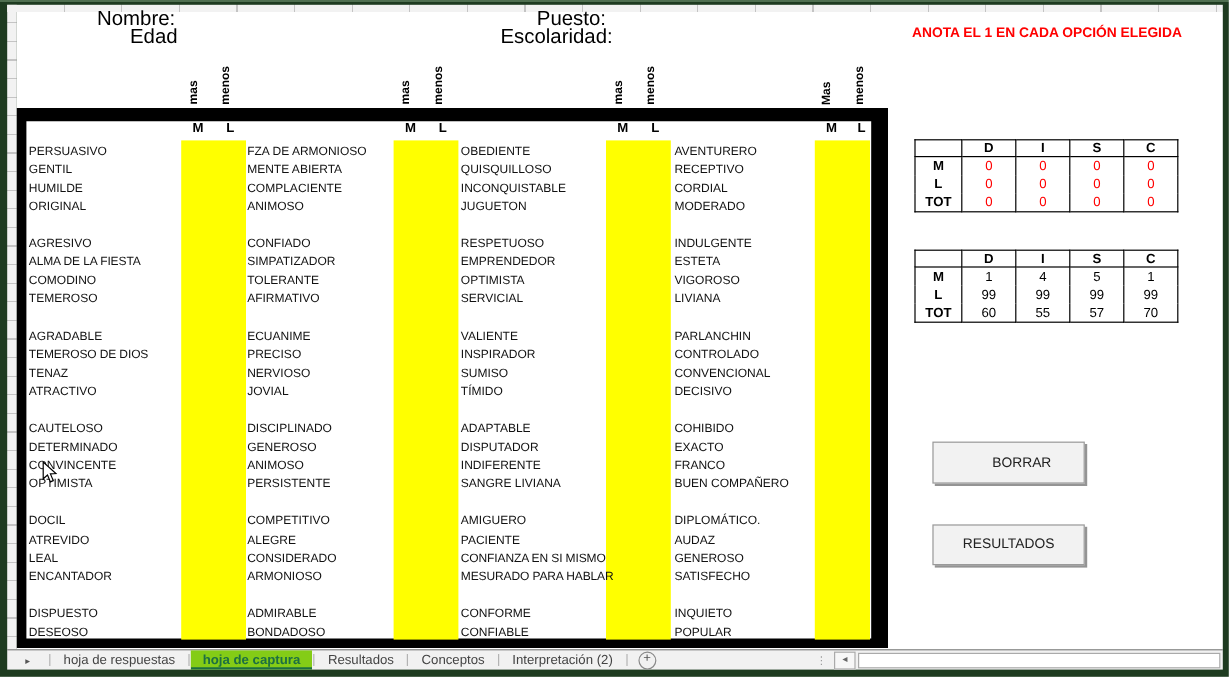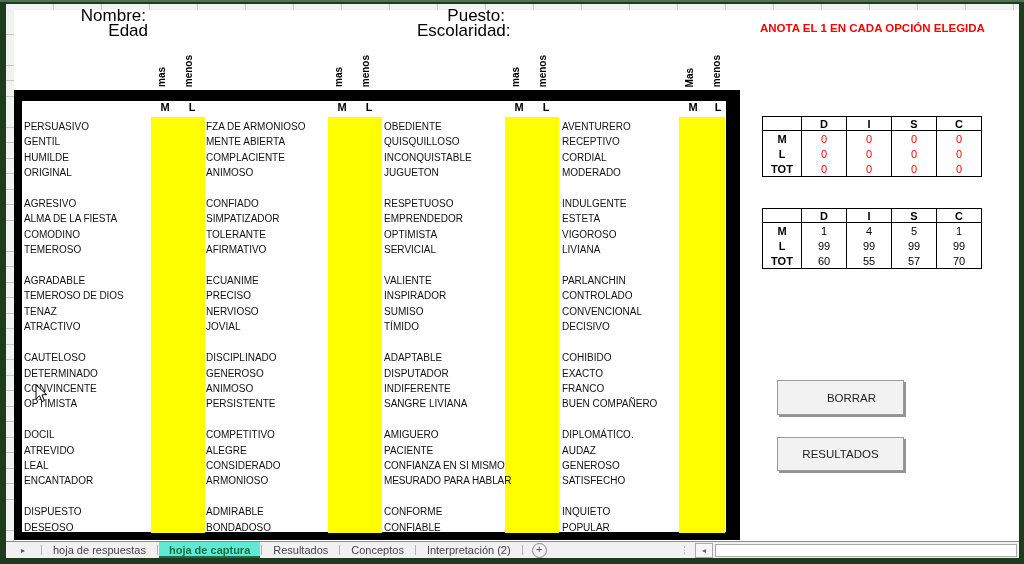--- a/index.html
+++ b/index.html
@@ -46,29 +46,29 @@
   table.score tbody tr:last-child td{border-bottom:1px solid #000;}
   table.score .corner,table.score td.rl{width:38px;}
   table.score th,table.score td.v{width:44px;}
   td.rl{font-weight:bold;}
   .t1 td.v{color:#FF0000;}
   .t2 td.v{color:#000;}
 
   .xlbtn{position:absolute;width:127px;height:35px;background:#f2f2f2;border:1px solid #9a9a9a;
          box-shadow:2px 2px 0 rgba(60,60,60,.55);font-family:"Liberation Sans",sans-serif;
          font-size:11.5px;color:#222;cursor:pointer;}
-  #btn-borrar{left:777px;top:380px;padding-left:28px;}
+  #btn-borrar{left:777px;top:368px;padding-left:28px;}
   #btn-resultados{left:777px;top:437px;height:34px;}
 
   .tabbar{position:absolute;left:6px;bottom:6px;width:1013px;height:17px;background:#f1f1f1;
           border-top:1px solid #8a8a8a;display:flex;align-items:center;font-size:11px;color:#444;box-sizing:border-box;}
   .navarr{width:34px;text-align:center;font-size:8px;color:#555;}
   .tsep{width:1px;height:10px;background:#b3b3b3;margin:0 1px;}
   .tab{padding:0 10px;height:100%;display:flex;align-items:center;cursor:pointer;}
-  .tab.active{background:#5eead4;color:#1d6f42;font-weight:bold;box-shadow:inset 0 -2px 0 #1d6f42;}
+  .tab.active{background:#84cc16;color:#1d6f42;font-weight:bold;box-shadow:inset 0 -2px 0 #1d6f42;}
   .addbtn{width:13px;height:13px;border:1px solid #8a8a8a;border-radius:50%;line-height:11px;
           text-align:center;font-size:11px;color:#555;margin-left:8px;flex:0 0 auto;}
   .sb-group{margin-left:auto;display:flex;align-items:center;}
   .gripdots{color:#9a9a9a;font-size:9px;margin-right:6px;}
   .sb-left{width:16px;height:13px;border:1px solid #aaa;background:#f7f7f7;font-size:7px;color:#666;
            display:flex;align-items:center;justify-content:center;}
   .sb-track{width:300px;height:11px;background:#fff;border:1px solid #aaa;margin:0 2px 0 2px;}
 
   .cursor{position:absolute;left:35px;top:384px;width:13px;height:19px;pointer-events:none;}
 </style>

